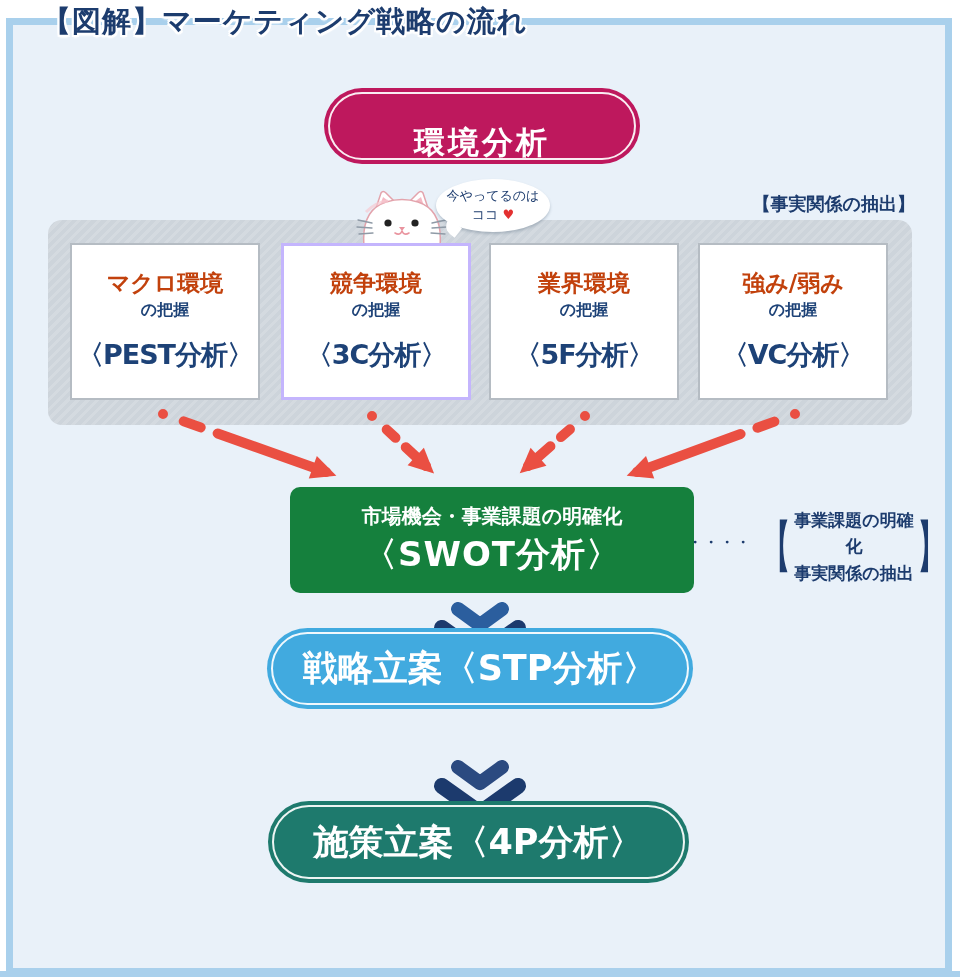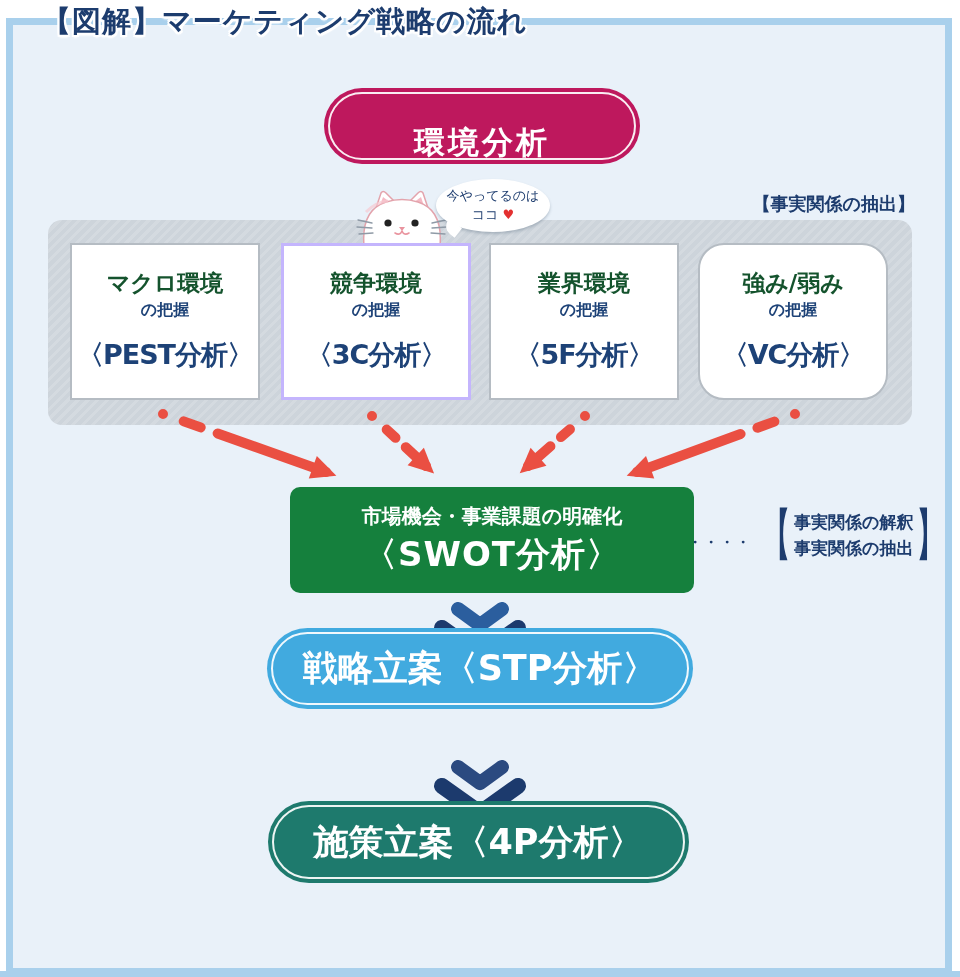--- a/index.html
+++ b/index.html
@@ -29,22 +29,22 @@
               font-size:18px; font-weight:700; color:#1d3c6e; }
 
   .gray-box { position:absolute; left:48px; top:220px; width:864px; height:205px; z-index:1;
               background:#cdd4db; border-radius:14px;
               background-image:repeating-linear-gradient(135deg, rgba(255,255,255,.14) 0 3px, rgba(0,0,0,0) 3px 7px); }
 
   .env-card { position:absolute; top:243px; width:190px; height:157px; z-index:3;
               background:#ffffff; border:2px solid #b5bcc3; text-align:center;
               display:flex; flex-direction:column; align-items:center; justify-content:center; }
   .env-card.hl { border:3px solid #c4b5fd; }
-  .card1 { left:70px; } .card2 { left:281px; } .card3 { left:489px; } .card4 { left:698px;border-radius:26px; }
-  .env-card .name { font-size:23px; font-weight:700; color:#14532d; line-height:1.2; }
+  .card1 { left:70px; } .card2 { left:281px; } .card3 { left:489px; } .card4 { left:698px; }
+  .env-card .name { font-size:23px; font-weight:700; color:#c2410c; line-height:1.2; }
   .env-card .sub  { font-size:16px; font-weight:600; color:#1d4277; margin-top:3px; }
   .env-card .method { font-size:27px; font-weight:800; color:#1d4277; margin-top:16px; letter-spacing:-1px; }
 
   .cat { position:absolute; left:356px; top:190px; width:92px; height:56px; z-index:2; }
 
   .bubble { position:absolute; left:436px; top:179px; width:114px; height:53px; z-index:4;
             background:#fff; border-radius:50%; box-shadow:0 2px 3px rgba(90,110,130,.35);
             display:flex; flex-direction:column; align-items:center; justify-content:center;
             font-size:13px; font-weight:400; color:#1d3c6e; line-height:1.4; }
   .bubble::before { content:""; position:absolute; left:8px; bottom:-2px; width:16px; height:12px;
@@ -145,21 +145,21 @@
 
   <div class="swot">
     <div class="l1">市場機会・事業課題の明確化</div>
     <div class="l2">〈SWOT分析〉</div>
   </div>
 
   <div class="dots">・・・・</div>
   <div class="interp">
     <span class="bracket b-open">【</span>
     <span class="lines">
-      <span>事実関係の解釈</span>
+      <span>事業課題の明確化</span>
       <span>事実関係の抽出</span>
     </span>
     <span class="bracket b-close">】</span>
   </div>
 
   <svg class="chev chev1" viewBox="0 0 96 62">
     <polyline points="26,7 48,23 70,7" fill="none" stroke="#2b5e9e" stroke-width="14" stroke-linecap="round" stroke-linejoin="round"></polyline>
     <polyline points="10,26 48,53 86,26" fill="none" stroke="#1c3a6d" stroke-width="16" stroke-linecap="round" stroke-linejoin="round"></polyline>
   </svg>
 

